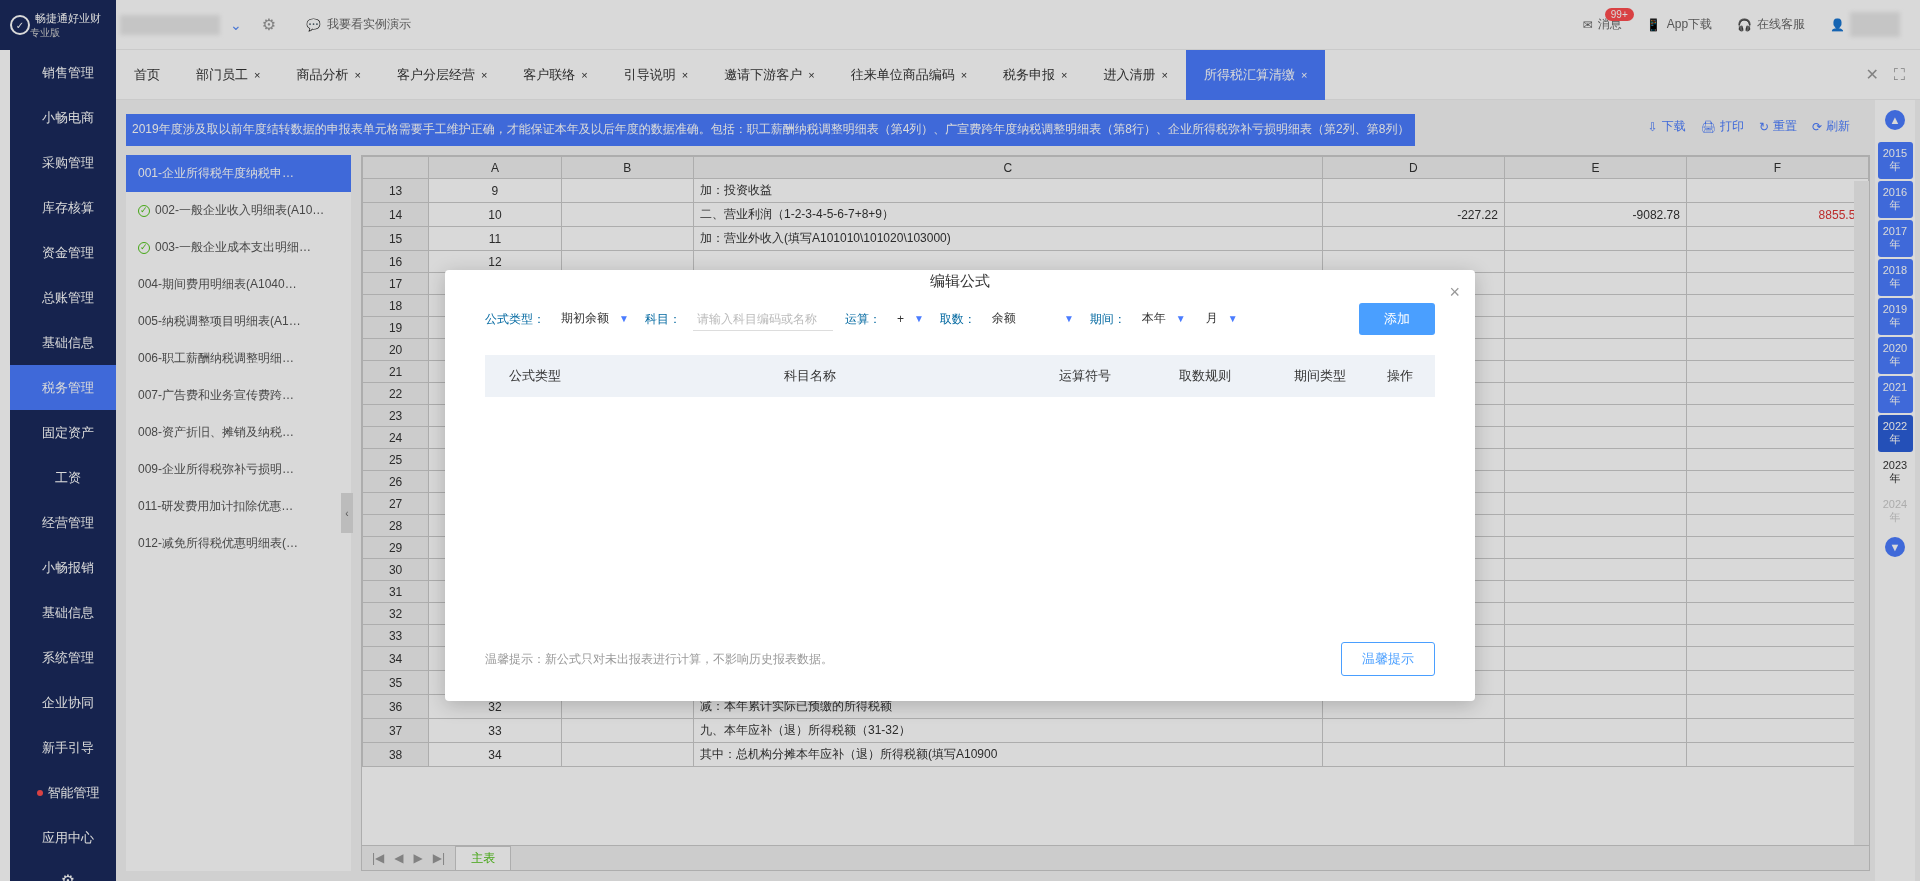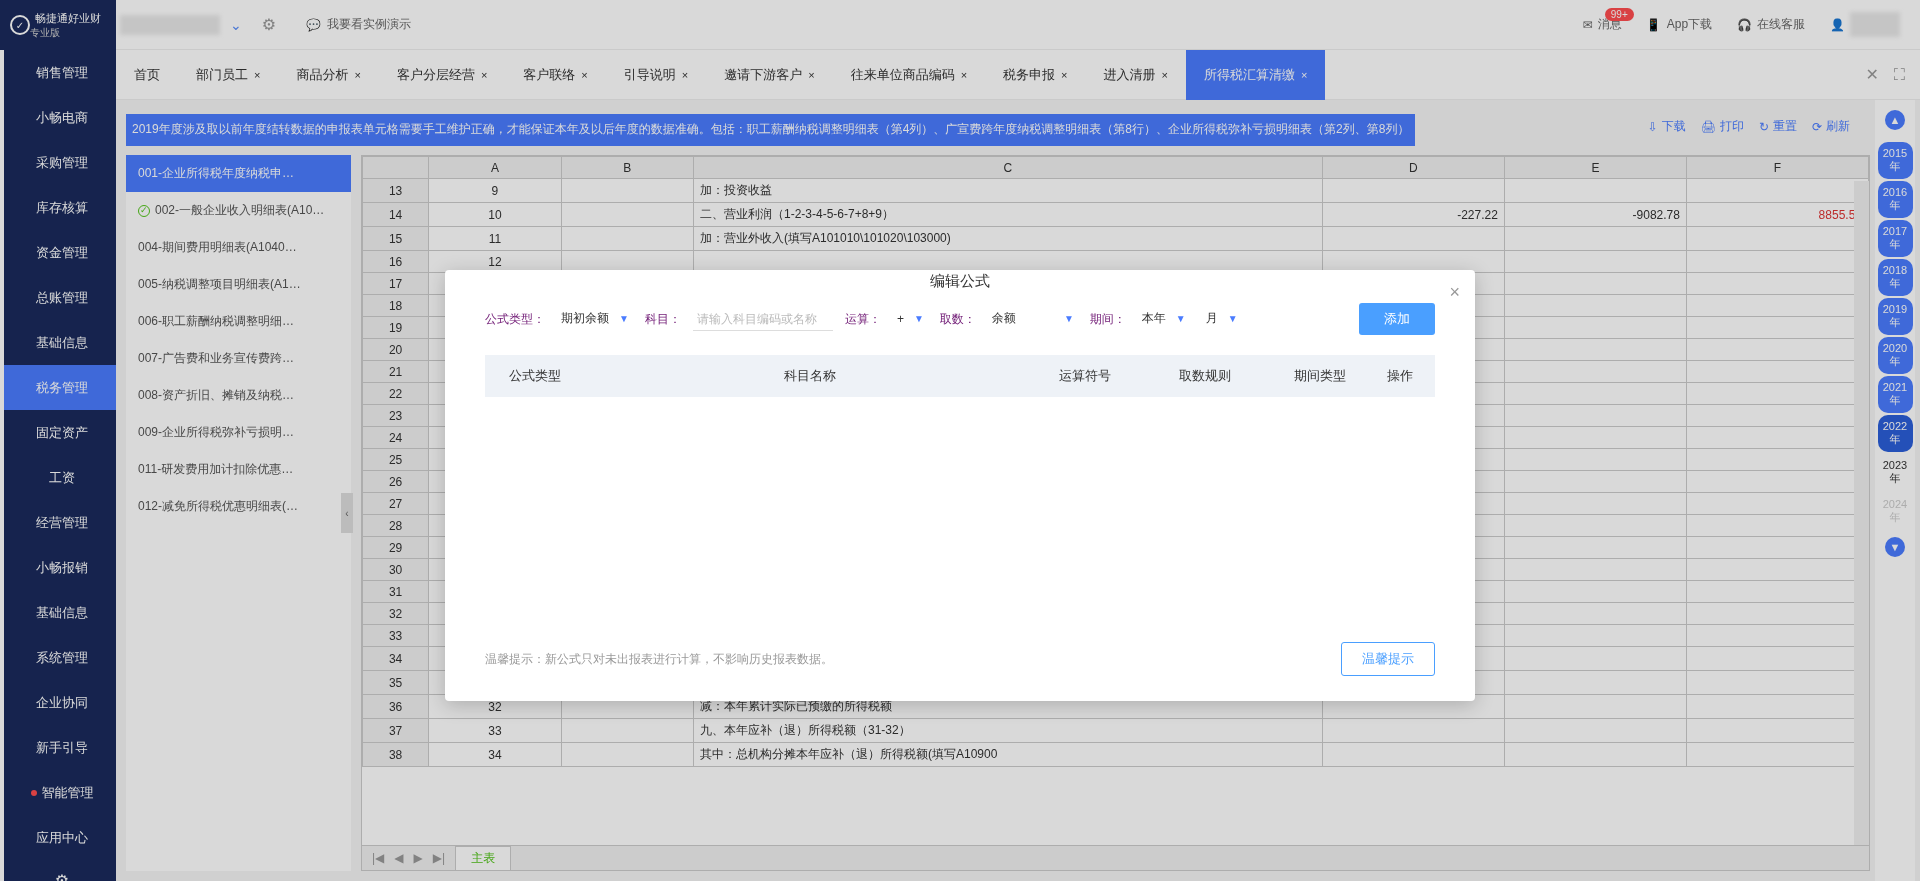--- a/index.html
+++ b/index.html
@@ -17,21 +17,21 @@
 .badge { position: absolute; top: -8px; right: -12px; background: #ff4d4f; color: #fff; border-radius: 10px; padding: 1px 6px; font-size: 10px; }
 .avatar-box { width: 50px; height: 25px; background: #e8e8e8; filter: blur(2px); }
 
 
 .logo-area { position: absolute; top: 0; left: 0; width: 116px; height: 50px; background: #1a2a5c; color: #fff; display: flex; align-items: center; padding: 0 10px; z-index: 5; }
 .logo-icon { width: 20px; height: 20px; border: 2px solid #fff; border-radius: 50%; display: flex; align-items: center; justify-content: center; font-size: 10px; }
 .logo-text { font-size: 11px; margin-left: 5px; }
 .logo-sub { font-size: 10px; color: #ccc; }
 
 
-.sidebar { position: absolute; left: 4px; top: 50px; width: 116px; height: calc(100% - 50px); background: #1a2a5c; color: #fff; }
+.sidebar { position: absolute; left: 10px; top: 50px; width: 116px; height: calc(100% - 50px); background: #1a2a5c; color: #fff; }
 .sidebar-item { height: 45px; display: flex; align-items: center; justify-content: center; cursor: pointer; font-size: 13px; }
 .sidebar-item.active { background: #4a7cff; }
 .sidebar-item.new::before { content: ''; width: 6px; height: 6px; background: #ff4d4f; border-radius: 50%; margin-right: 5px; }
 .sidebar-gear { height: 40px; display: flex; align-items: center; justify-content: center; font-size: 16px; }
 
 
 .tab-bar { position: absolute; left: 116px; top: 50px; right: 0; height: 50px; background: #fff; display: flex; align-items: center; border-bottom: 1px solid #eee; }
 .tab { padding: 0 18px; height: 50px; display: flex; align-items: center; gap: 6px; cursor: pointer; color: #333; font-size: 13px; }
 .tab.active { background: #4a7cff; color: #fff; }
 .tab-close { font-size: 11px; cursor: pointer; }
@@ -69,34 +69,34 @@
 .sheet-tabs { position: absolute; bottom: 0; left: 0; right: 0; height: 25px; background: #f0f0f0; display: flex; align-items: center; padding: 0 10px; gap: 10px; border-top: 1px solid #ccc; }
 .sheet-tabs .nav { color: #999; cursor: pointer; }
 .sheet-tab { padding: 3px 15px; cursor: pointer; }
 .sheet-tab.active { background: #fff; border: 1px solid #ccc; border-bottom: none; color: #52c41a; }
 .scroll-v { position: absolute; right: 0; top: 25px; bottom: 25px; width: 15px; background: #f0f0f0; }
 
 
 .year-bar { position: absolute; right: 5px; top: 0; width: 40px; bottom: 0; background: #fff; display: flex; flex-direction: column; align-items: center; padding-top: 10px; }
 .year-btn { width: 35px; padding: 5px 0; text-align: center; margin-bottom: 2px; cursor: pointer; font-size: 11px; border-radius: 3px; }
 .year-btn.nav { background: #4a7cff; color: #fff; border-radius: 50%; width: 20px; height: 20px; line-height: 10px; }
-.year-btn.year { background: #4a7cff; color: #fff; border-radius: 10px; }
+.year-btn.year { background: #4a7cff; color: #fff; }
 .year-btn.active { background: #2b5fd9; color: #fff; }
 .year-btn.disabled { color: #ccc; }
 
 
 .overlay { position: absolute; inset: 0; background: rgba(0,0,0,0.15); z-index: 100; }
 
 
 .modal { position: absolute; left: 50%; top: 270px; transform: translateX(-50%); width: 1030px; background: #fff; border-radius: 4px; z-index: 200; box-shadow: 0 4px 20px rgba(0,0,0,0.2); }
 .modal-header { padding: 2px 20px; text-align: center; font-size: 15px; position: relative; }
 .modal-close { position: absolute; right: 15px; top: 12px; font-size: 18px; color: #999; cursor: pointer; }
 .modal-body { padding: 10px 40px 30px; }
 .form-row { display: flex; align-items: center; gap: 12px; margin-bottom: 20px; }
-.form-label { color: #701a75; }
+.form-label { color: #0369a1; }
 .form-select { display: inline-flex; align-items: center; gap: 10px; border-bottom: 1px solid transparent; padding: 2px 4px; color: #333; cursor: pointer; }
 .form-select .arrow { color: #4a7cff; font-size: 10px; }
 .form-input { border: none; border-bottom: 1px solid #ddd; padding: 4px; width: 140px; font-size: 12px; outline: none; }
 .form-input::placeholder { color: #bbb; }
 .btn-add { margin-left: auto; background: #4a9fff; color: #fff; border: none; padding: 7px 25px; border-radius: 3px; cursor: pointer; font-size: 13px; }
 .modal-table { width: 100%; border-collapse: collapse; margin-top: 10px; }
 .modal-table th { background: #eef2f7; padding: 12px 8px; font-weight: normal; font-size: 13px; border: none; }
 .modal-tbody { height: 200px; }
 .modal-footer { padding: 15px 40px 25px; display: flex; align-items: center; }
 .modal-tip { color: #999; }
@@ -228,20 +228,21 @@
     <span class="toolbar-btn">⇩ <span>下载</span></span>
     <span class="toolbar-btn">🖨 <span>打印</span></span>
     <span class="toolbar-btn">↻ <span>重置</span></span>
     <span class="toolbar-btn">⟳ <span>刷新</span></span>
   </div>
 
   <div class="report-list">
     <div id="report-items">
         <div class="report-item active">001-企业所得税年度纳税申…</div>
         <div class="report-item"><span class="status"></span>002-一般企业收入明细表(A10…</div>
+        <div class="report-item"><span class="status"></span>003-一般企业成本支出明细…</div>
         <div class="report-item">004-期间费用明细表(A1040…</div>
         <div class="report-item">005-纳税调整项目明细表(A1…</div>
         <div class="report-item">006-职工薪酬纳税调整明细…</div>
         <div class="report-item">007-广告费和业务宣传费跨…</div>
         <div class="report-item">008-资产折旧、摊销及纳税…</div>
         <div class="report-item">009-企业所得税弥补亏损明…</div>
         <div class="report-item">011-研发费用加计扣除优惠…</div>
         <div class="report-item">012-减免所得税优惠明细表(…</div>
       </div>
     <div class="collapse-btn">‹</div>

